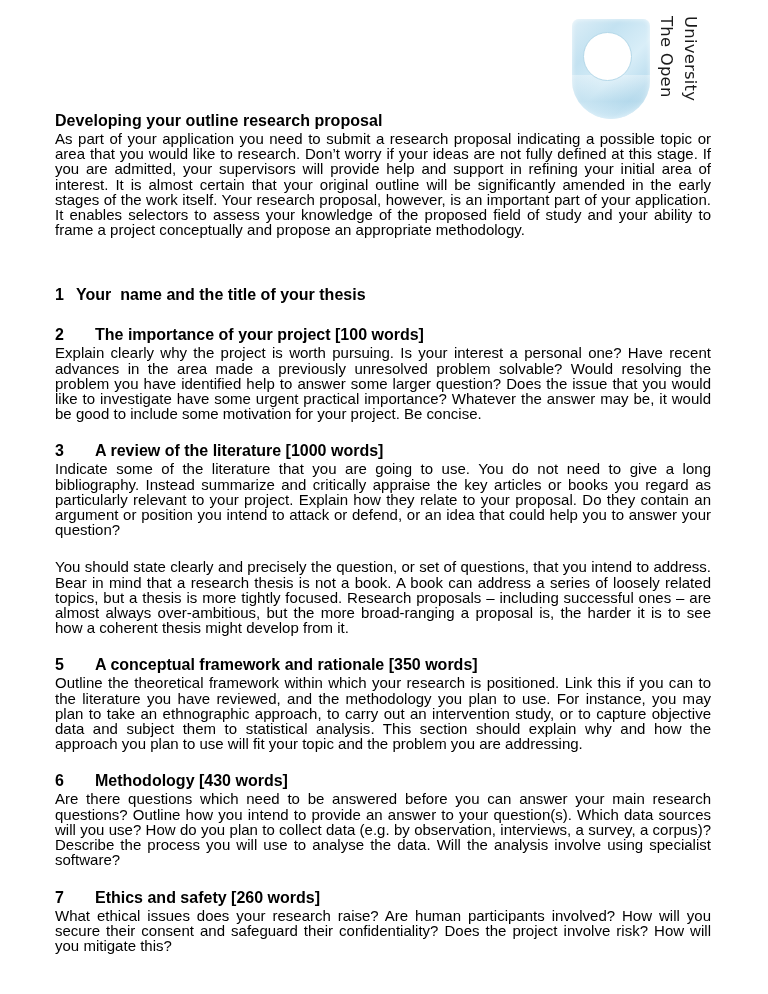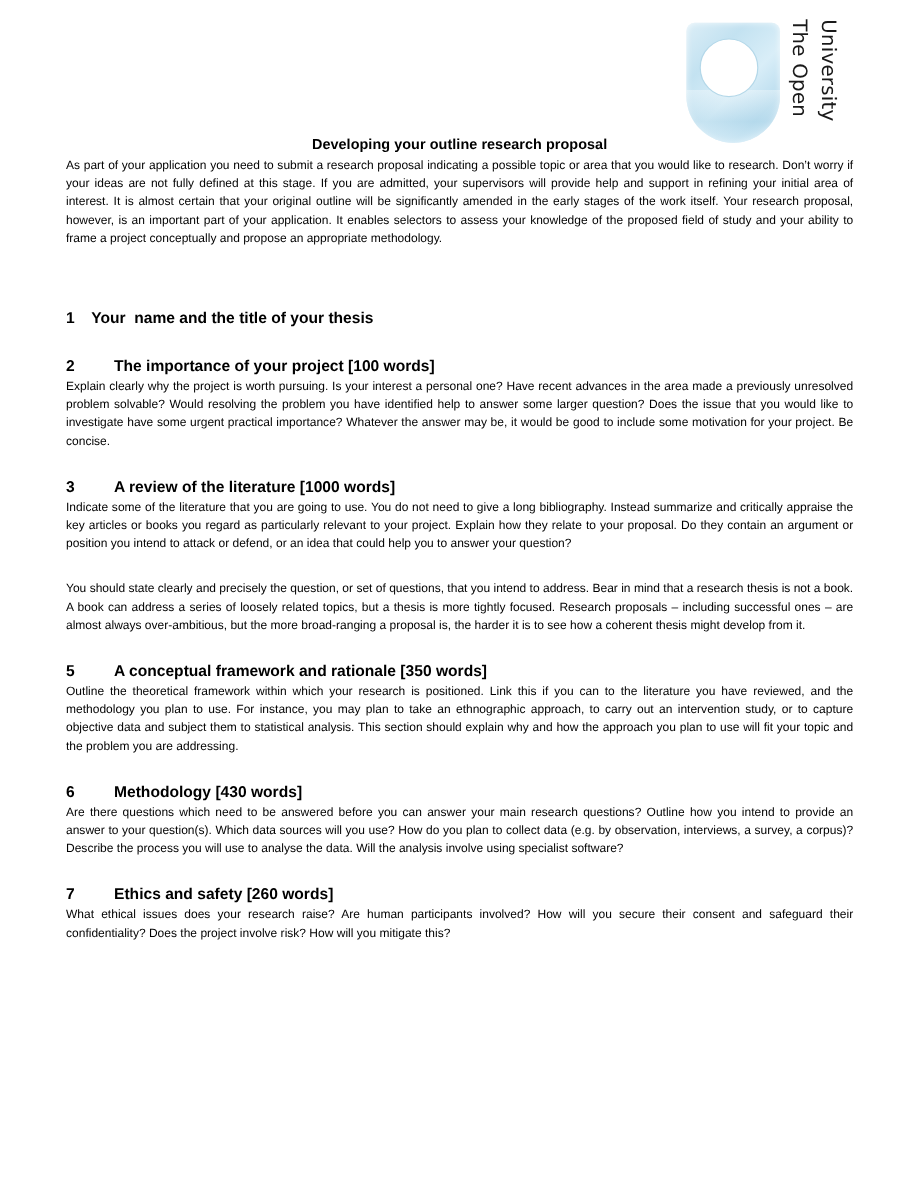--- a/index.html
+++ b/index.html
@@ -86,41 +86,40 @@
   
   .doc {
     position: absolute;
     left: 55px;
     top: 113px;
     width: 656px;
   }
 
   h1.section-title,
   h2.section-title {
-    font-size: 12px;
+    font-size: 16px;
     font-weight: bold;
     margin: 0 0 3px 0;
     line-height: 15px;
     letter-spacing: 0.05px;
-    text-align: center;
   }
 
   p.body-text {
-    font-size: 10px;
+    font-size: 15px;
     line-height: 15.2px;
     margin: 0;
     text-align: justify;
     letter-spacing: 0.01px;
   }
 
   .spacer-lg { height: 28px; }
   .spacer-md { height: 22px; }
 
   .numbered-heading {
-    font-size: 13px;
+    font-size: 16px;
     font-weight: bold;
     line-height: 15px;
     margin: 0 0 3px 0;
     white-space: pre;
   }
   .num { display: inline-block; }
   .num-1 { width: 21px; }
   .num-wide { width: 40px; }
 
   .bold { font-weight: bold; }

